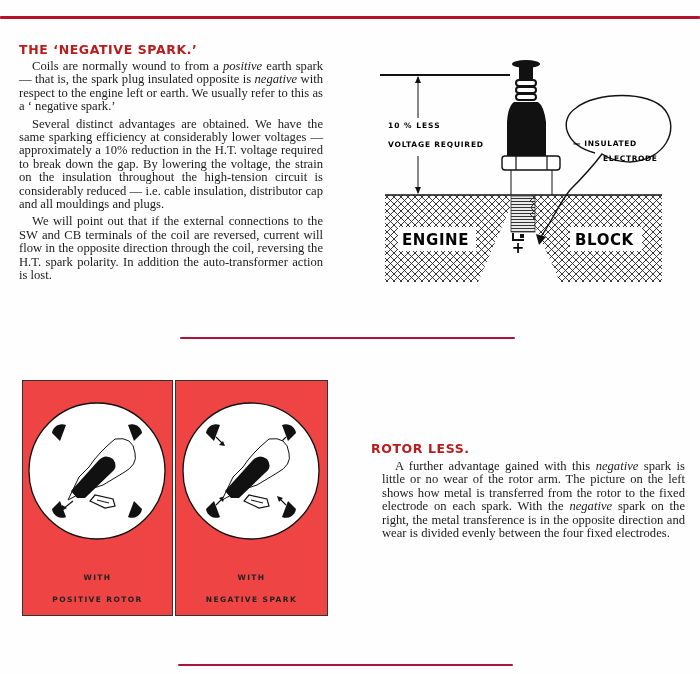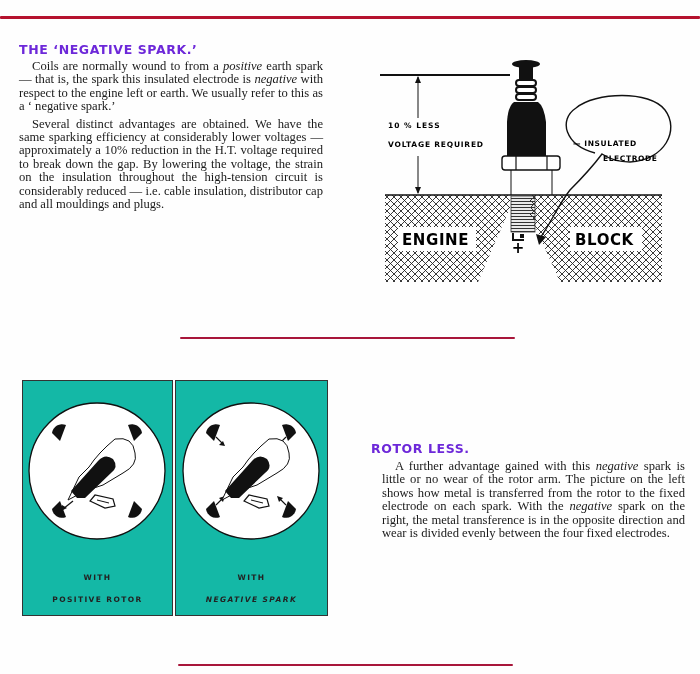--- a/index.html
+++ b/index.html
@@ -1,41 +1,42 @@
 <!DOCTYPE html>
 <html><head>
 <meta charset="utf-8">
 <style>
   html, body { margin:0; padding:0; }
   body { width:700px; height:674px; background:#fefefe; position:relative; overflow:hidden;
          font-family:"Liberation Serif", "DejaVu Serif", serif; color:#1a1a1a; }
   .rule { position:absolute; height:3px; background:#b5122e; border-radius:1px; }
   .rule.thin { height:2px; background:#a8163a; }
   .heading { position:absolute; font-family:"DejaVu Sans", "Liberation Sans", sans-serif; font-weight:bold;
-             font-size:12.5px; letter-spacing:0.6px; color:#6d28d9; margin:0; }
+             font-size:12.5px; letter-spacing:0.6px; color:#b91c1c; margin:0; }
   .body-text { position:absolute; font-size:12.6px; line-height:13.4px; text-align:justify; margin:0; }
   .body-text p { margin:0 0 4px 0; text-indent:13px; }
   .body-text em { }
   .diagram { position:absolute; }
-  .fig-box { position:absolute; border:1.3px solid #333; background:#14b8a6; }
+  .fig-box { position:absolute; border:1.3px solid #333; background:#ef4444; }
   .caption { position:absolute; width:100%; text-align:center; font-family:"DejaVu Sans", "Liberation Sans", sans-serif;
              font-weight:bold; font-size:7.5px; letter-spacing:1.4px; color:#222; }
   .diag-label { font-family:"DejaVu Sans", "Liberation Sans", sans-serif; font-weight:bold; }
 </style>
 </head>
 <body>
 
 <div class="rule" style="left:0; top:16px; width:700px;"></div>
 <div class="rule thin" style="left:180px; top:337px; width:335px;"></div>
 <div class="rule thin" style="left:178px; top:664px; width:335px;"></div>
 
 <h2 class="heading" style="left:19px; top:42px;">THE ‘NEGATIVE SPARK.’</h2>
 <div class="body-text" style="left:19px; top:60px; width:304px;">
-  <p><span>Coils are normally wound to from a </span><em>positive</em><span> earth spark — that is, the spark this insulated electrode is </span><em>negative</em><span> with respect to the engine left or earth. We usually refer to this as a ‘ negative spark.’</span></p>
+  <p><span>Coils are normally wound to from a </span><em>positive</em><span> earth spark — that is, the spark plug insulated opposite is </span><em>negative</em><span> with respect to the engine left or earth. We usually refer to this as a ‘ negative spark.’</span></p>
   <p>Several distinct advantages are obtained.  We have the same sparking efficiency at considerably lower voltages — approximately a 10% reduction in the H.T. voltage required to break down the gap.  By lowering the voltage, the strain on the insulation throughout the high-tension circuit is considerably reduced — i.e. cable insulation, distributor cap and all mouldings and plugs.</p>
+  <p>We will point out that if the external connections to the SW and CB terminals of the coil are reversed, current will flow in the opposite direction through the coil, reversing the H.T. spark polarity.  In addition the auto-transformer action is lost.</p>
 </div>
 
 <svg class="diagram" style="left:380px; top:50px;" width="300" height="240" viewBox="0 0 300 240">
   <defs>
     <pattern id="hatch" width="7" height="7" patternUnits="userSpaceOnUse">
       <path d="M0,0 L7,7 M7,0 L0,7" stroke="#222" stroke-width="0.9"></path>
     </pattern>
     <pattern id="thread" width="4" height="3" patternUnits="userSpaceOnUse">
       <path d="M0,1.5 L4,1.5" stroke="#333" stroke-width="1.2"></path>
     </pattern>
@@ -123,19 +124,19 @@
     <line x1="40" y1="124" x2="47" y2="117" stroke="#111" stroke-width="1.1"></line>
     <path d="M49,115 L47,121 L43,117 Z" fill="#111"></path>
     <line x1="110" y1="124" x2="103" y2="117" stroke="#111" stroke-width="1.1"></line>
     <path d="M101,115 L107,117 L103,121 Z" fill="#111"></path>
     <path d="M46,119 L57,96 L67,86 Q76,72 93,58 Q111,55 113,72 Q116,84 101,92 L81,104 L63,110 Z" fill="#fff" stroke="#111" stroke-width="1"></path>
     <path d="M55,117 L49,110 L76,80 Q83,72 91,78 Q97,86 89,92 L63,117 Z" fill="#111"></path>
     <path d="M68,120 L83,127 L93,125 L91,118 L73,114 Z" fill="#fff" stroke="#111" stroke-width="1.2"></path>
     <path d="M75,119 L87,122" stroke="#111" stroke-width="1"></path>
   </svg>
   <div class="caption" style="top:192px;">WITH</div>
-  <div class="caption" style="top:214px;font-style:italic;">NEGATIVE  SPARK</div>
+  <div class="caption" style="top:214px;">NEGATIVE  SPARK</div>
 </div>
 
 <h2 class="heading" style="left:371px; top:441px;">ROTOR LESS.</h2>
 <div class="body-text" style="left:382px; top:460px; width:303px;">
   <p><span>A further advantage gained with this </span><em>negative</em><span> spark is little or no wear of the rotor arm.  The picture on the left shows how metal is transferred from the rotor to the fixed electrode on each spark.  With the </span><em>negative</em><span> spark on the right, the metal transference is in the opposite direction and wear is divided evenly between the four fixed electrodes.</span></p>
 </div>
 
 </body></html>

